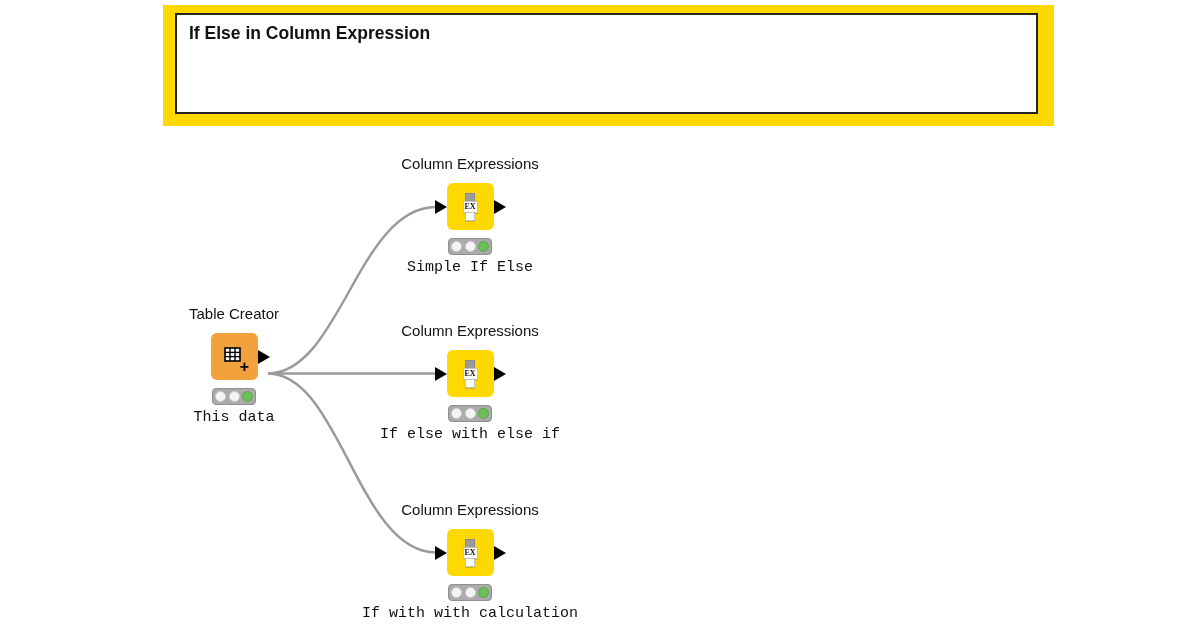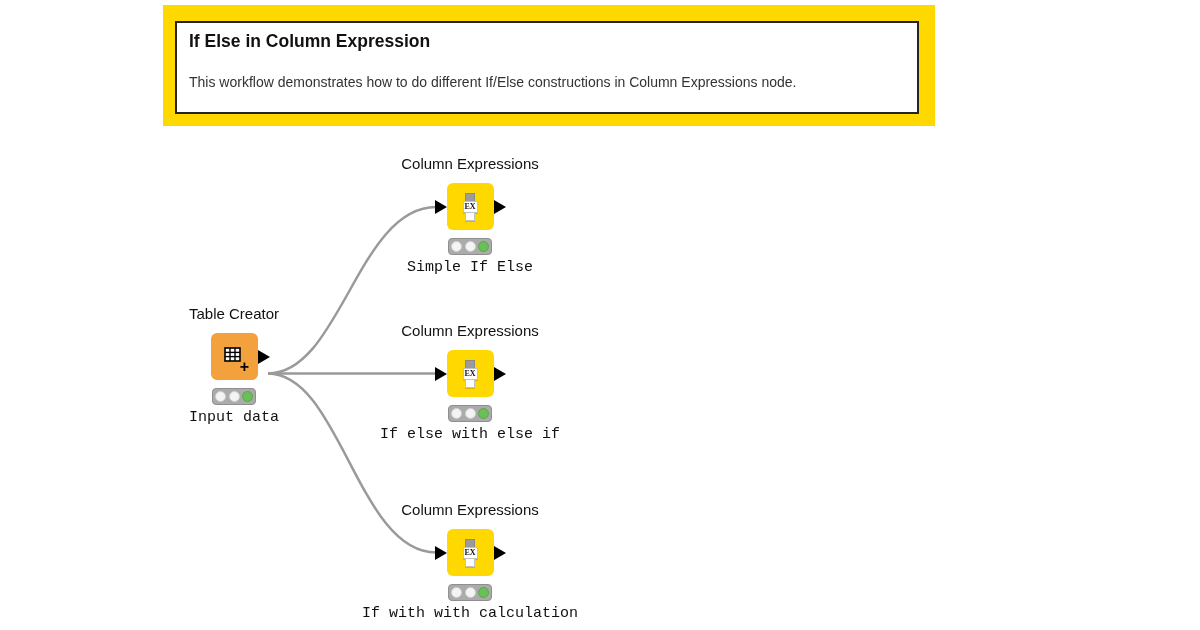--- a/index.html
+++ b/index.html
@@ -14,25 +14,25 @@
     height: 630px;
     background: #ffffff;
     overflow: hidden;
   }
 
   
   .banner {
     position: absolute;
     left: 163px;
     top: 5px;
-    width: 772px;
+    width: 891px;
     height: 121px;
     background: #FFD800;
     box-sizing: border-box;
-    padding: 16px 16px 12px 12px;
+    padding: 8px 16px 12px 12px;
   }
   .banner-inner {
     width: 100%;
     height: 100%;
     box-sizing: border-box;
     background: #ffffff;
     border: 2px solid #242424;
     padding: 4px 12px;
     overflow: hidden;
   }
@@ -195,21 +195,20 @@
   }
 </style>
 </head>
 <body>
 
 <div class="canvas">
 
   <div class="banner">
     <div class="banner-inner">
       <h1 class="banner-title">If Else in Column Expression</h1>
-      <p class="banner-desc">This workflow demonstrates how to do different If/Else constructions in Column Expressions node.</p>
     </div>
   </div>
 
   <svg class="connections">
     <path d="M 268 373.5 C 340 373.5 358 207 436 207"></path>
     <path d="M 268 373.5 L 436 373.5"></path>
     <path d="M 268 373.5 C 340 373.5 358 552.5 436 552.5"></path>
   </svg>
 
   <div class="node-group" id="node-tc">
@@ -225,21 +224,21 @@
         </svg>
         <span class="tc-plus">+</span>
       </div>
       <span class="port port-out"></span>
     </div>
     <div class="traffic">
       <span class="lamp"></span>
       <span class="lamp"></span>
       <span class="lamp green"></span>
     </div>
-    <div class="node-subtitle">Input data</div>
+    <div class="node-subtitle">This data</div>
   </div>
 
   <div class="node-group" id="node-ce1">
     <div class="node-title">Column Expressions</div>
     <div class="node-body yellow">
       <span class="port port-in"></span>
       <div class="ex-icon">
         <span class="ex-top"></span>
         <span class="ex-mid">EX</span>
         <span class="ex-bot"></span>

